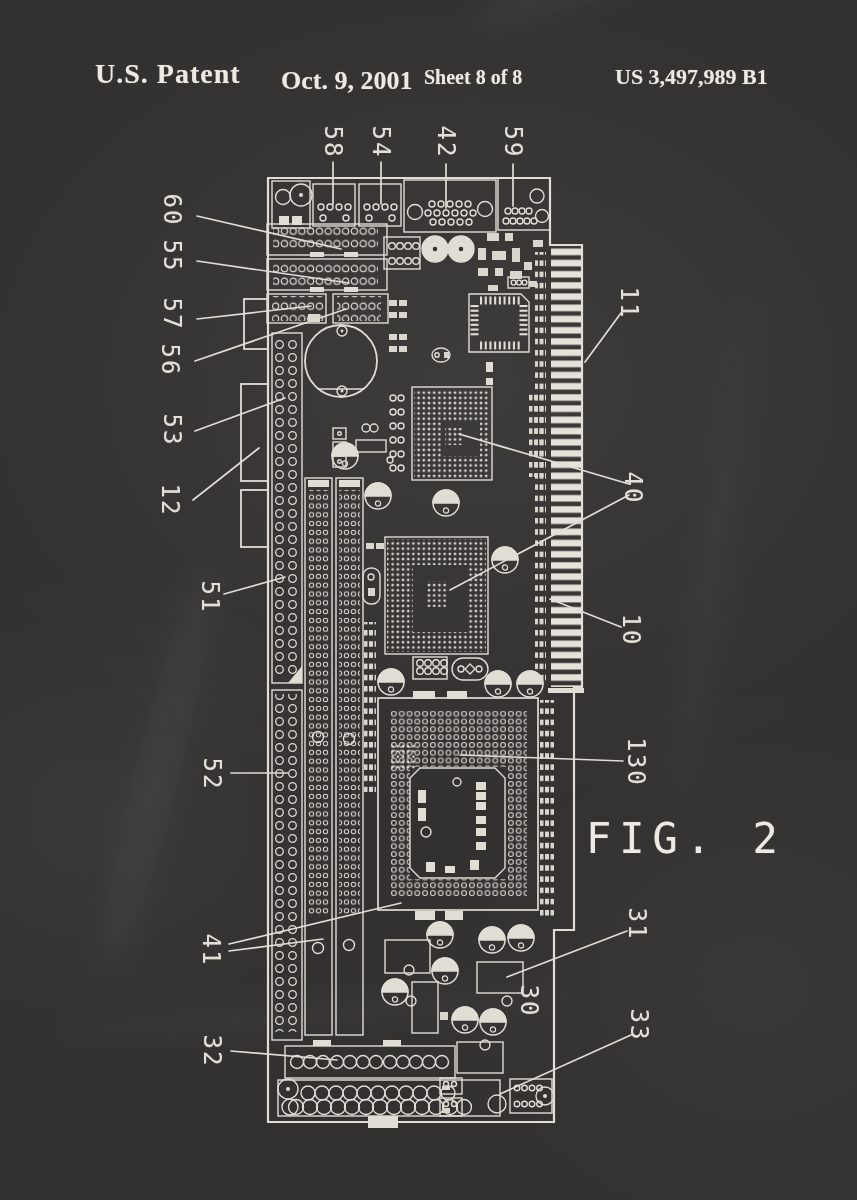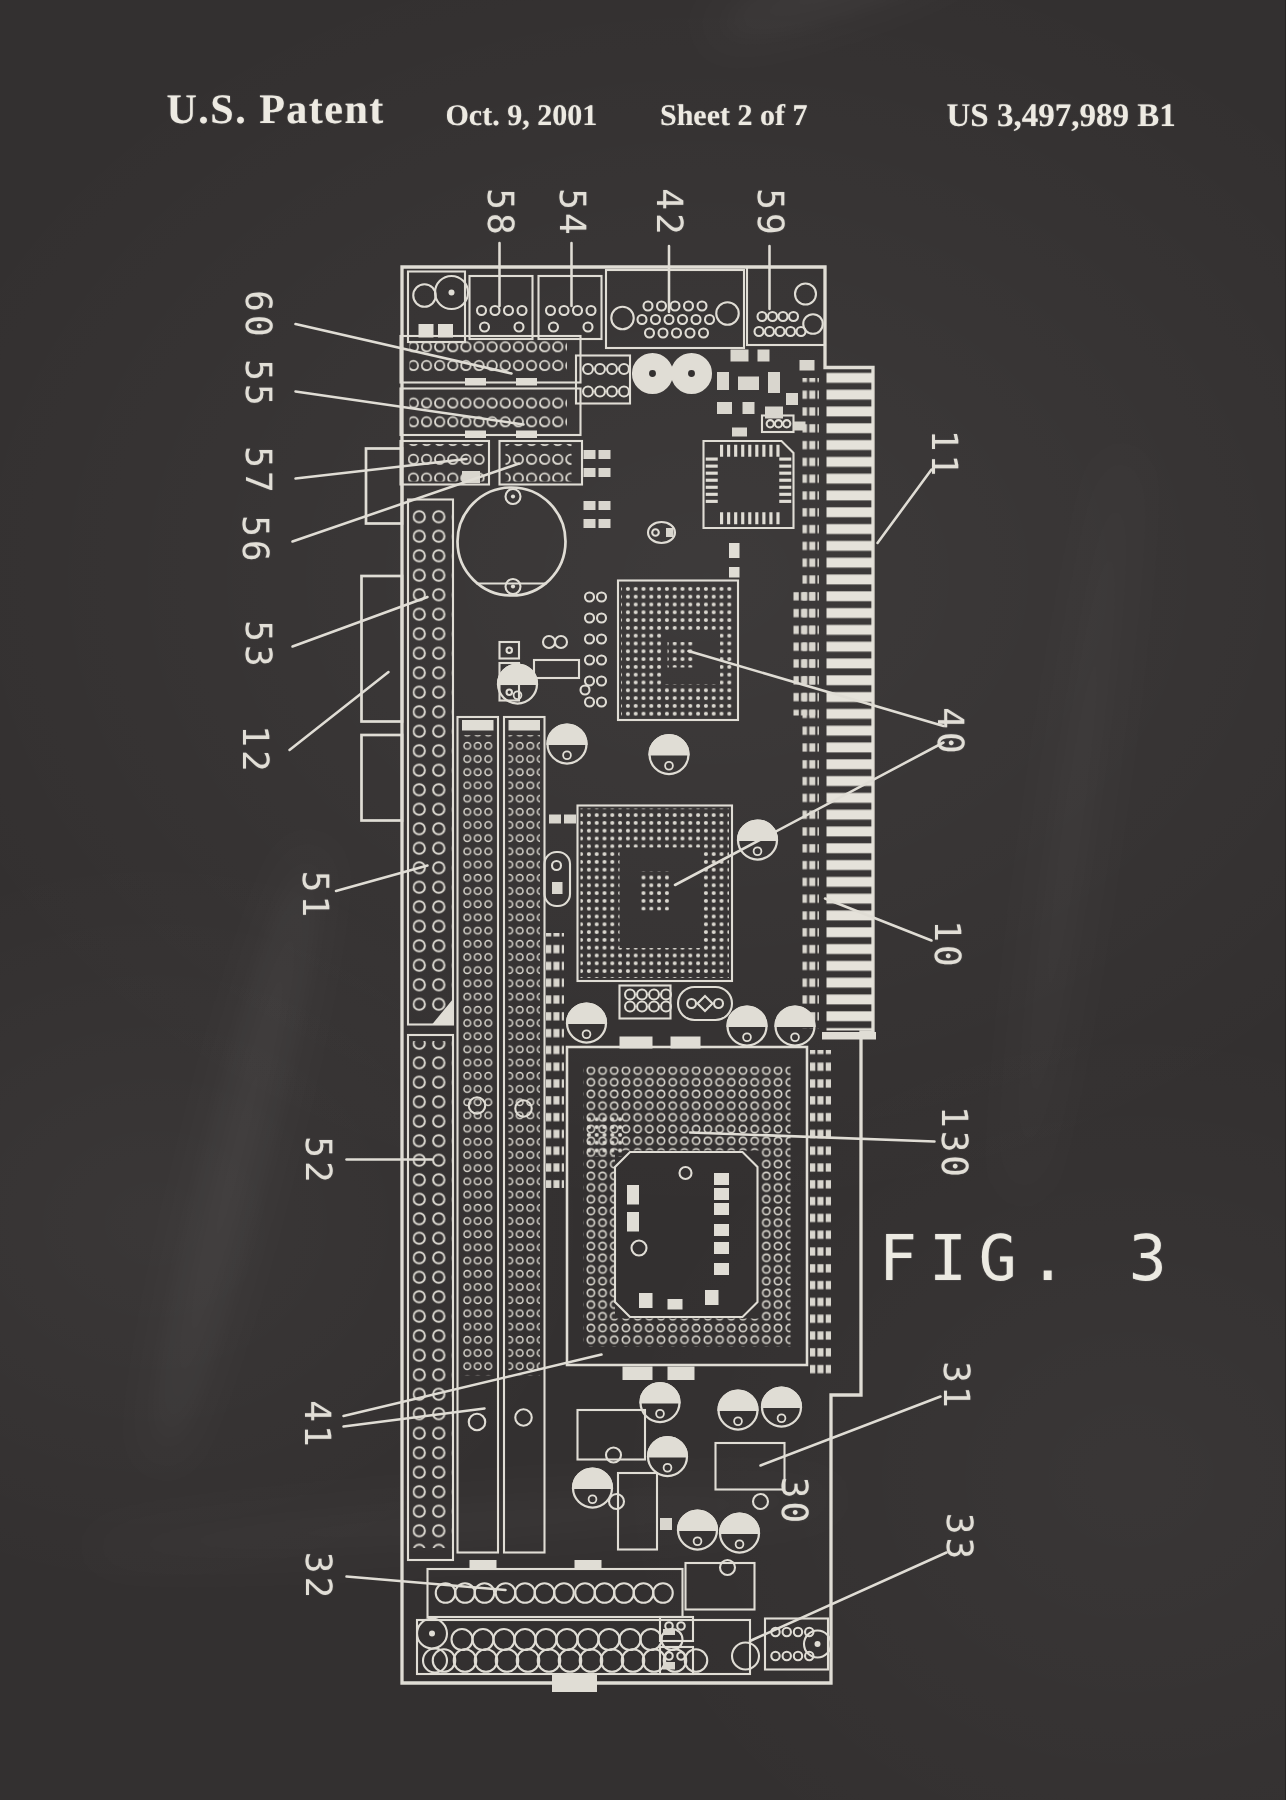--- a/index.html
+++ b/index.html
@@ -12,23 +12,23 @@
       radial-gradient(ellipse 600px 520px at 88% 82%, rgba(255,255,255,0.03), rgba(255,255,255,0) 60%),
       radial-gradient(ellipse 1100px 1500px at 50% 50%, rgba(0,0,0,0) 55%, rgba(0,0,0,0.30) 100%);
     font-family:"Liberation Serif", serif;
   }
   .smudge{position:absolute;border-radius:50%;filter:blur(14px);pointer-events:none;}
   .sm1{left:140px;top:560px;width:36px;height:420px;background:rgba(255,255,255,0.05);transform:rotate(14deg);}
   .sm2{left:470px;top:-20px;width:180px;height:26px;background:rgba(255,255,255,0.06);transform:rotate(-18deg);}
   .sm3{left:700px;top:300px;width:30px;height:500px;background:rgba(255,255,255,0.03);transform:rotate(8deg);}
   .sm4{left:60px;top:1000px;width:500px;height:30px;background:rgba(255,255,255,0.03);transform:rotate(-4deg);}
 
-  .hdr{position:absolute;color:#edeae2;white-space:nowrap;font-weight:bold;text-shadow:0 0 1px rgba(255,255,255,0.35);margin-left:16px;}
+  .hdr{position:absolute;color:#edeae2;white-space:nowrap;font-weight:bold;text-shadow:0 0 1px rgba(255,255,255,0.35);}
   .hdr-title{left:95px;top:58px;font-size:28px;letter-spacing:1px;}
-  .hdr-date{left:281px;top:66px;font-size:20px;}
+  .hdr-date{left:281px;top:66px;font-size:26px;}
   .hdr-sheet{left:424px;top:66px;font-size:20px;}
   .hdr-num{left:615px;top:64px;font-size:22px;}
 
   .ref{
     position:absolute;color:#e2dfd7;font-family:"DejaVu Sans Mono", monospace;
     font-size:24px;letter-spacing:2px;white-space:nowrap;
     transform:translate(-50%,-50%) rotate(90deg);
     text-shadow:0 0 1px rgba(255,255,255,0.3);
   }
   .figlabel{
@@ -42,21 +42,21 @@
 <body>
 
 <div id="poster">
   <div class="smudge sm1"></div>
   <div class="smudge sm2"></div>
   <div class="smudge sm3"></div>
   <div class="smudge sm4"></div>
 
   <div class="hdr hdr-title">U.S. Patent</div>
   <div class="hdr hdr-date">Oct. 9, 2001</div>
-  <div class="hdr hdr-sheet">Sheet 2 of 7</div>
+  <div class="hdr hdr-sheet">Sheet 8 of 8</div>
   <div class="hdr hdr-num">US 3,497,989 B1</div>
 
   <svg width="857" height="1200" viewBox="0 0 857 1200">
     <defs>
       <pattern id="pat-bga" width="5.2" height="5.2" patternUnits="userSpaceOnUse">
         <circle cx="2.6" cy="2.6" r="1.35" fill="#dcd9d1"></circle>
       </pattern>
       <pattern id="pat-pga" width="7.8" height="7.8" patternUnits="userSpaceOnUse">
         <circle cx="3.9" cy="3.9" r="2.4" fill="none" stroke="#d8d5cd" stroke-width="1.1"></circle>
       </pattern>
@@ -517,14 +517,14 @@
   <div class="ref" style="left:211px;top:950px">41</div>
   <div class="ref" style="left:212px;top:1051px">32</div>
   <div class="ref" style="left:629px;top:303px">11</div>
   <div class="ref" style="left:633px;top:488px">40</div>
   <div class="ref" style="left:631px;top:630px">10</div>
   <div class="ref" style="left:636px;top:762px">130</div>
   <div class="ref" style="left:637px;top:924px">31</div>
   <div class="ref" style="left:529px;top:1001px">30</div>
   <div class="ref" style="left:639px;top:1025px">33</div>
 
-  <div class="figlabel">FIG. 3</div>
+  <div class="figlabel">FIG. 2</div>
 </div>
 
 </body></html>

